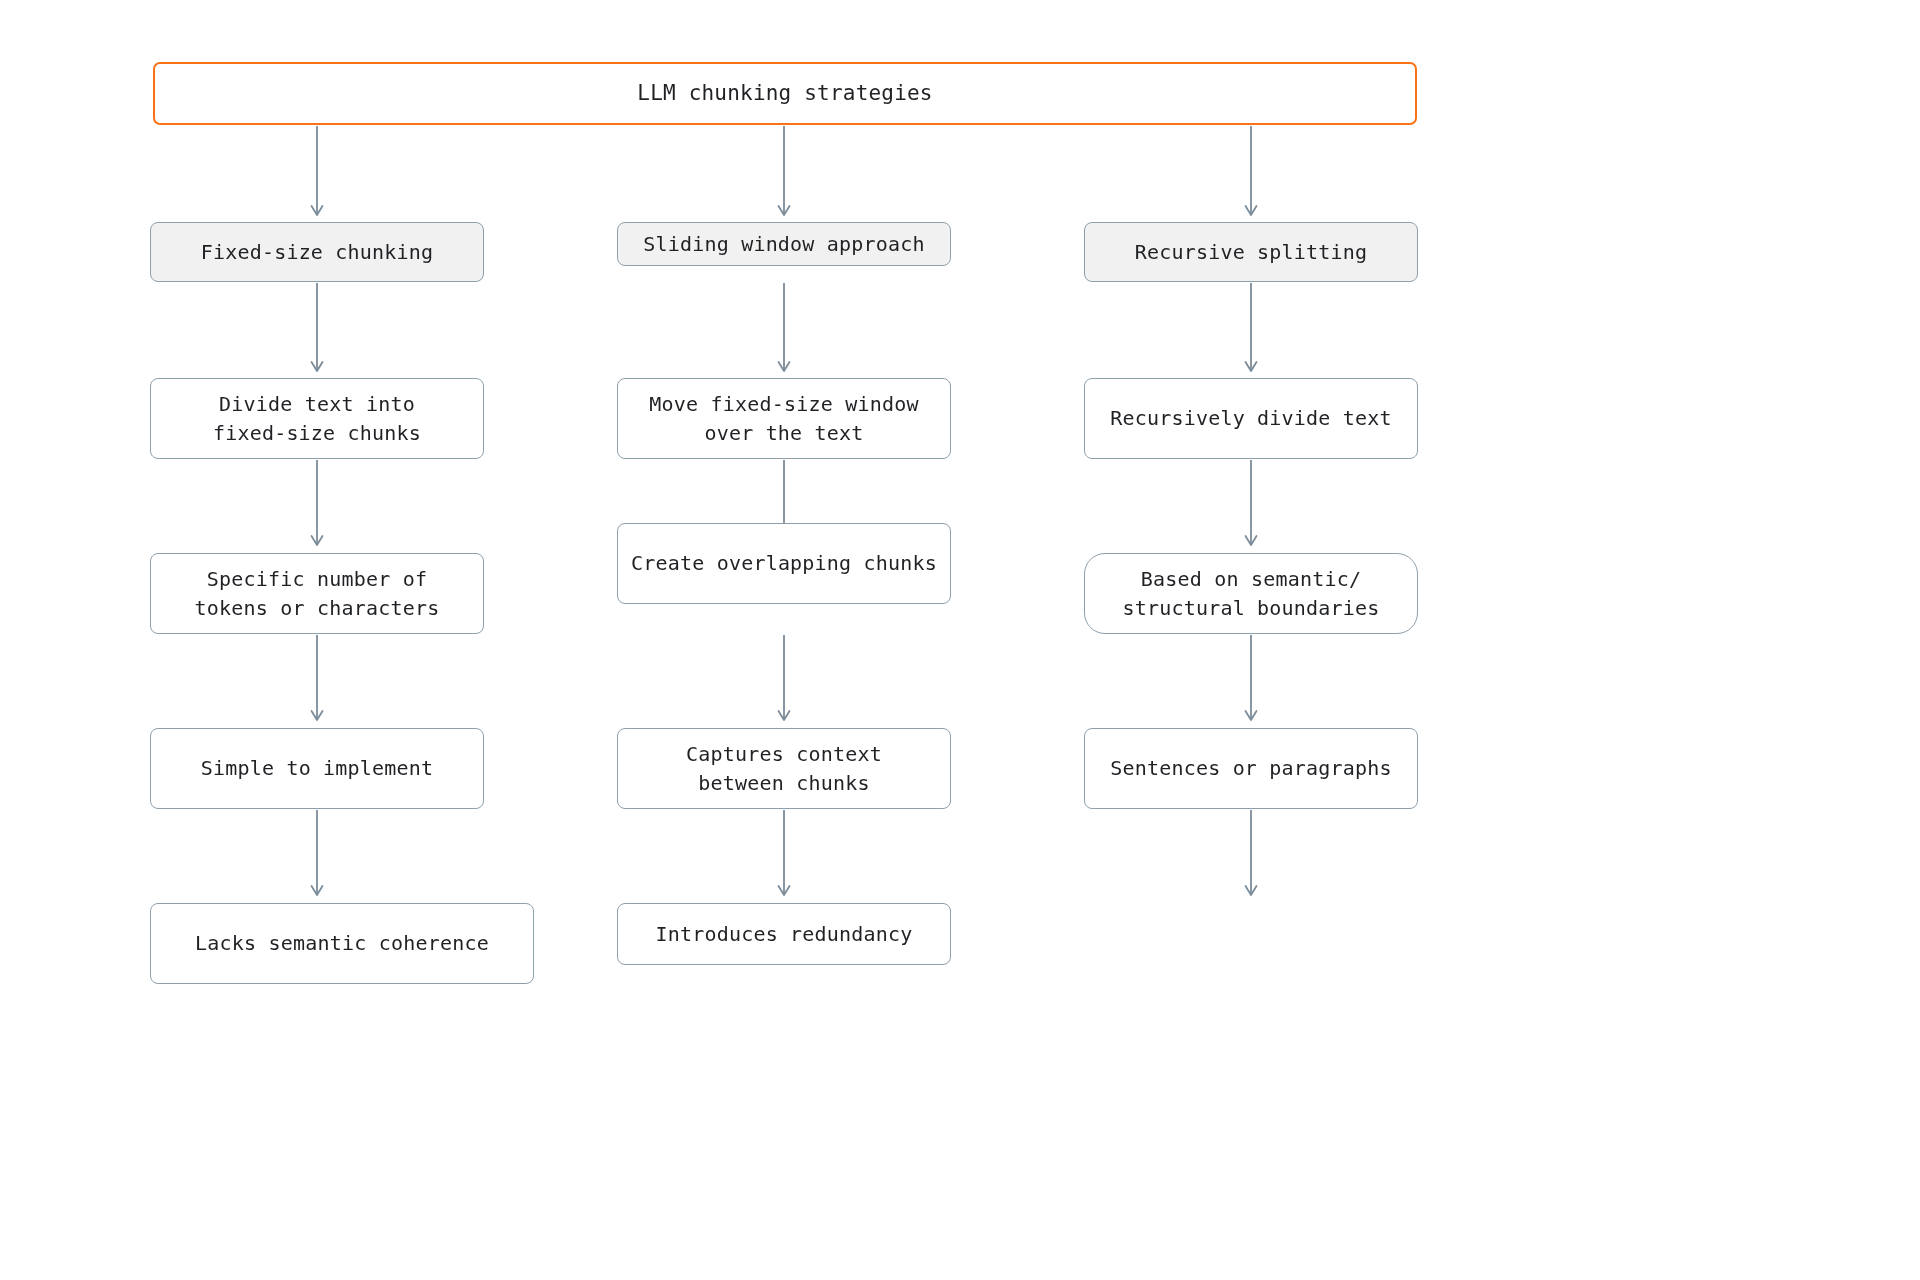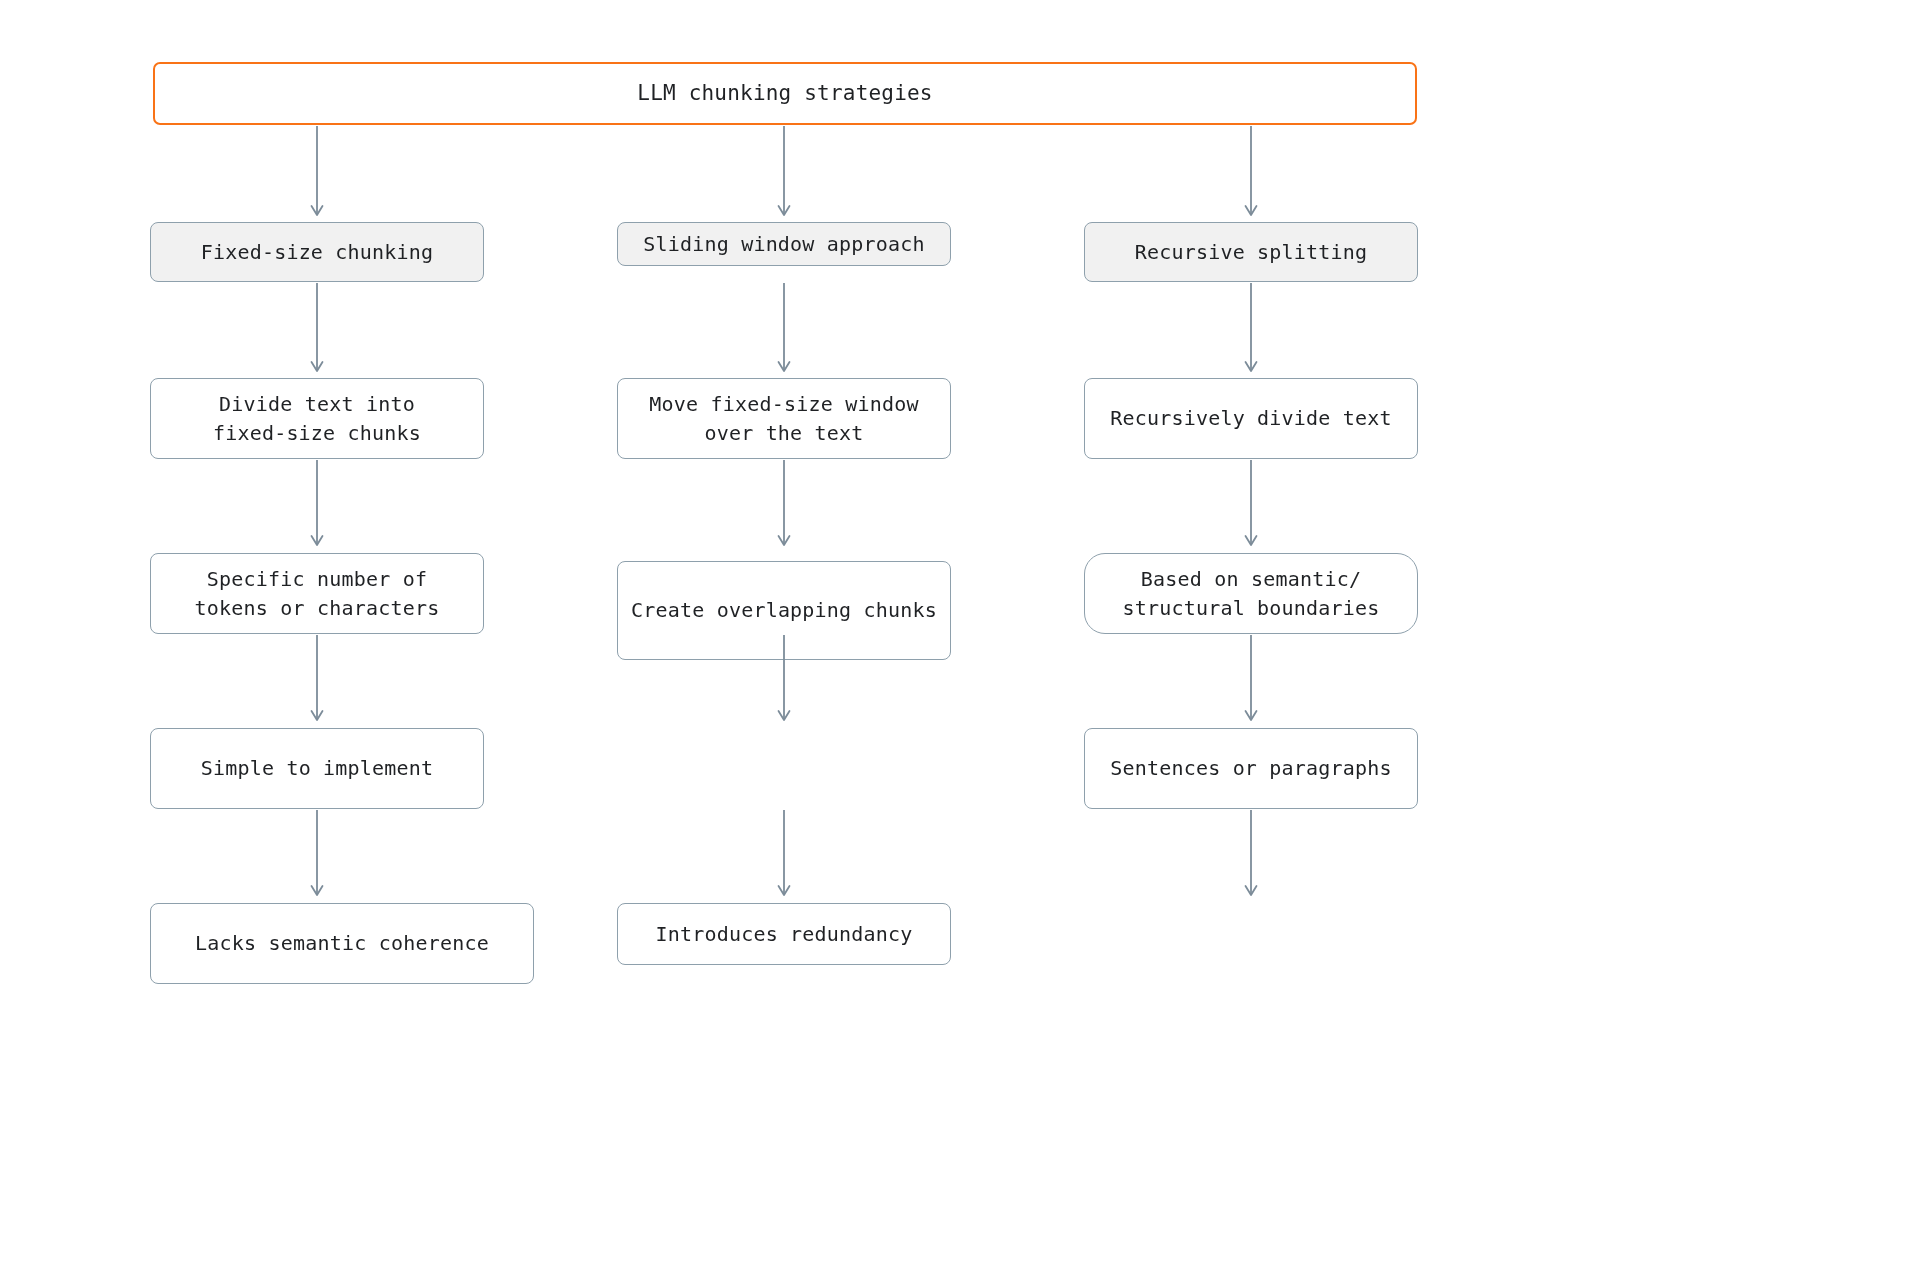--- a/index.html
+++ b/index.html
@@ -152,29 +152,33 @@
   <div class="node leaf" style="left:617px; top:378px; width:334px; height:81px;">
     <span>Move fixed-size window
 over the text</span>
   </div>
 
   <svg class="edge" style="left:777px; top:460px; width:14px; height:93px;">
     <line x1="7" y1="0" x2="7" y2="84"></line>
     <path class="head" d="M1.5,76 L7,85 L12.5,76"></path>
   </svg>
 
-  <div class="node leaf" style="left:617px; top:561px; width:334px; height:99px;">
+  <div class="node leaf" style="left:617px; top:523px; width:334px; height:81px;">
     <span>Create overlapping chunks</span>
   </div>
 
   <svg class="edge" style="left:777px; top:635px; width:14px; height:93px;">
     <line x1="7" y1="0" x2="7" y2="84"></line>
     <path class="head" d="M1.5,76 L7,85 L12.5,76"></path>
   </svg>
 
+  <div class="node leaf" style="left:617px; top:728px; width:334px; height:81px;">
+    <span>Captures context
+between chunks</span>
+  </div>
 
   <svg class="edge" style="left:777px; top:810px; width:14px; height:93px;">
     <line x1="7" y1="0" x2="7" y2="84"></line>
     <path class="head" d="M1.5,76 L7,85 L12.5,76"></path>
   </svg>
 
   <div class="node leaf" style="left:617px; top:903px; width:334px; height:62px;">
     <span>Introduces redundancy</span>
   </div>
 

